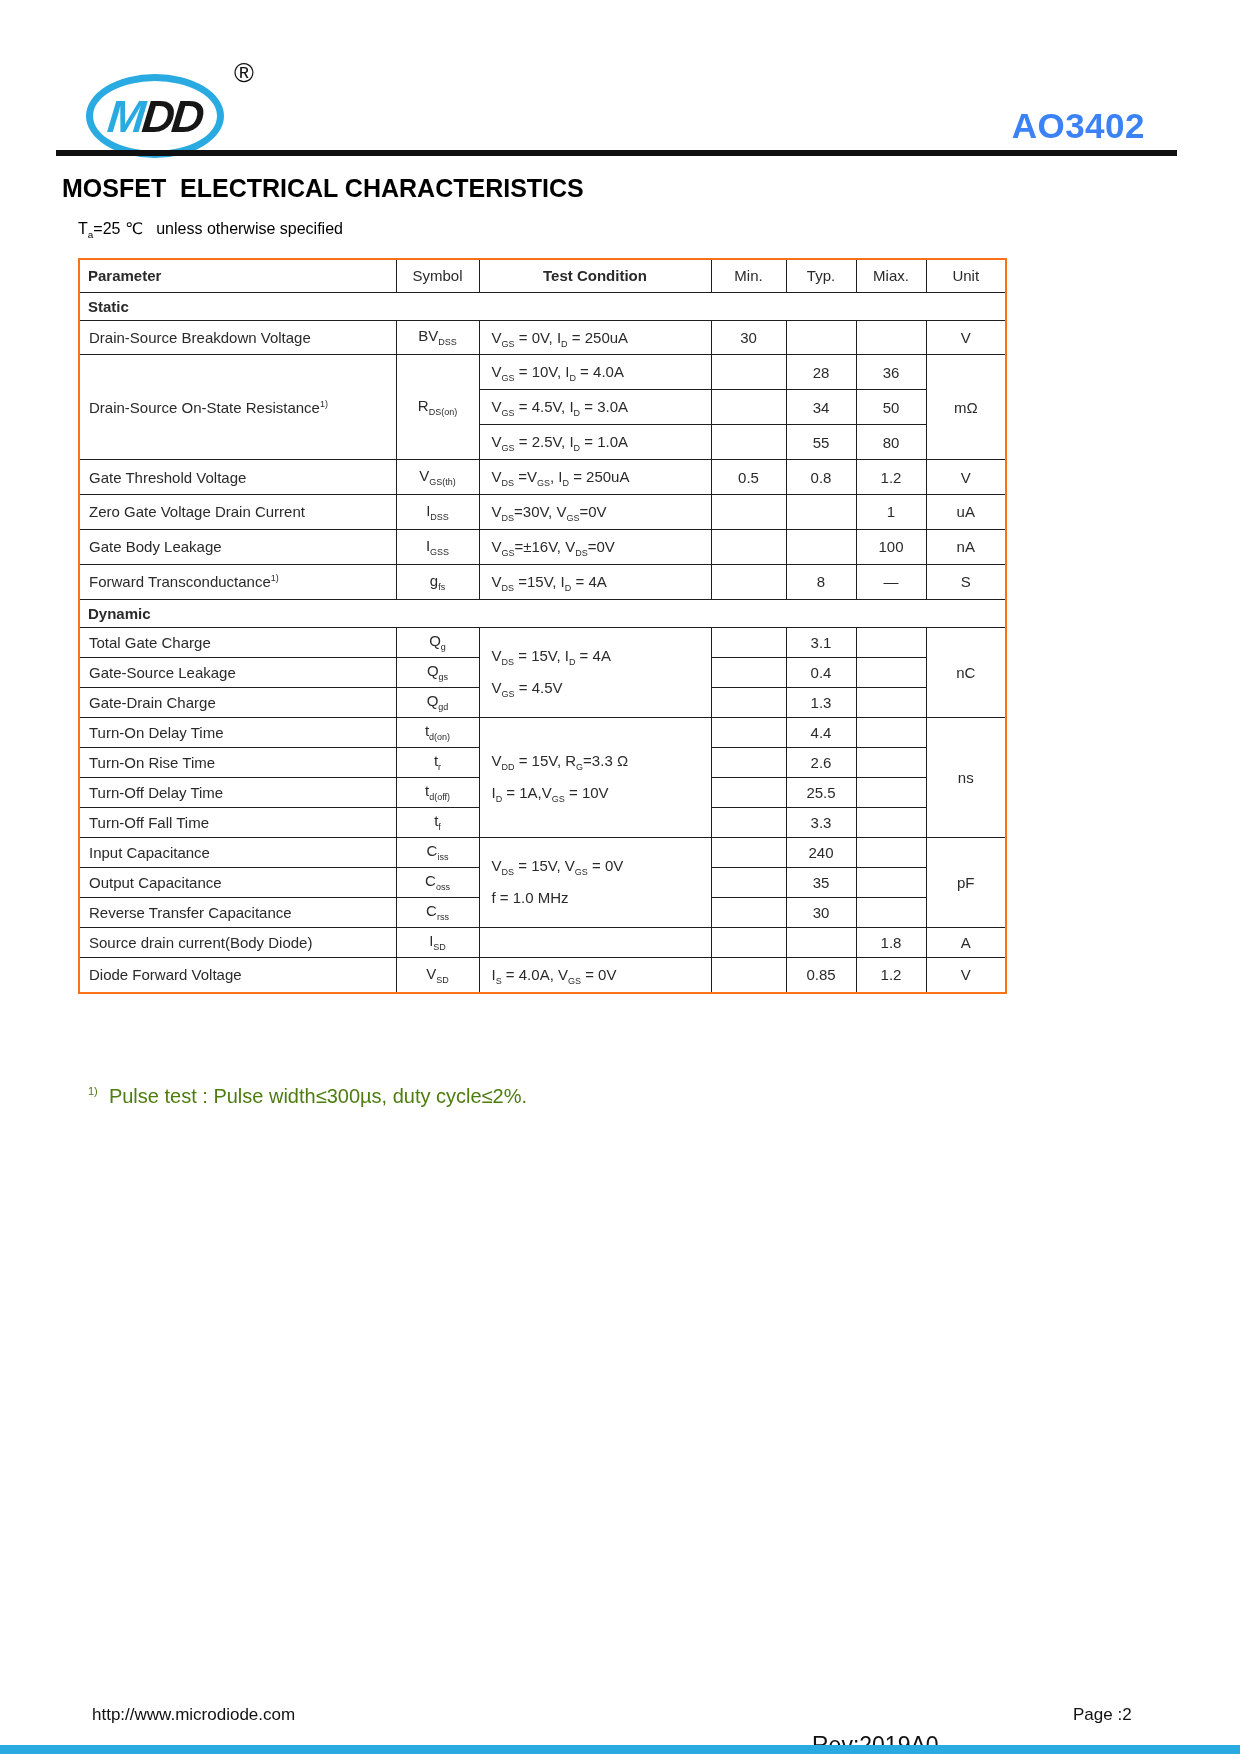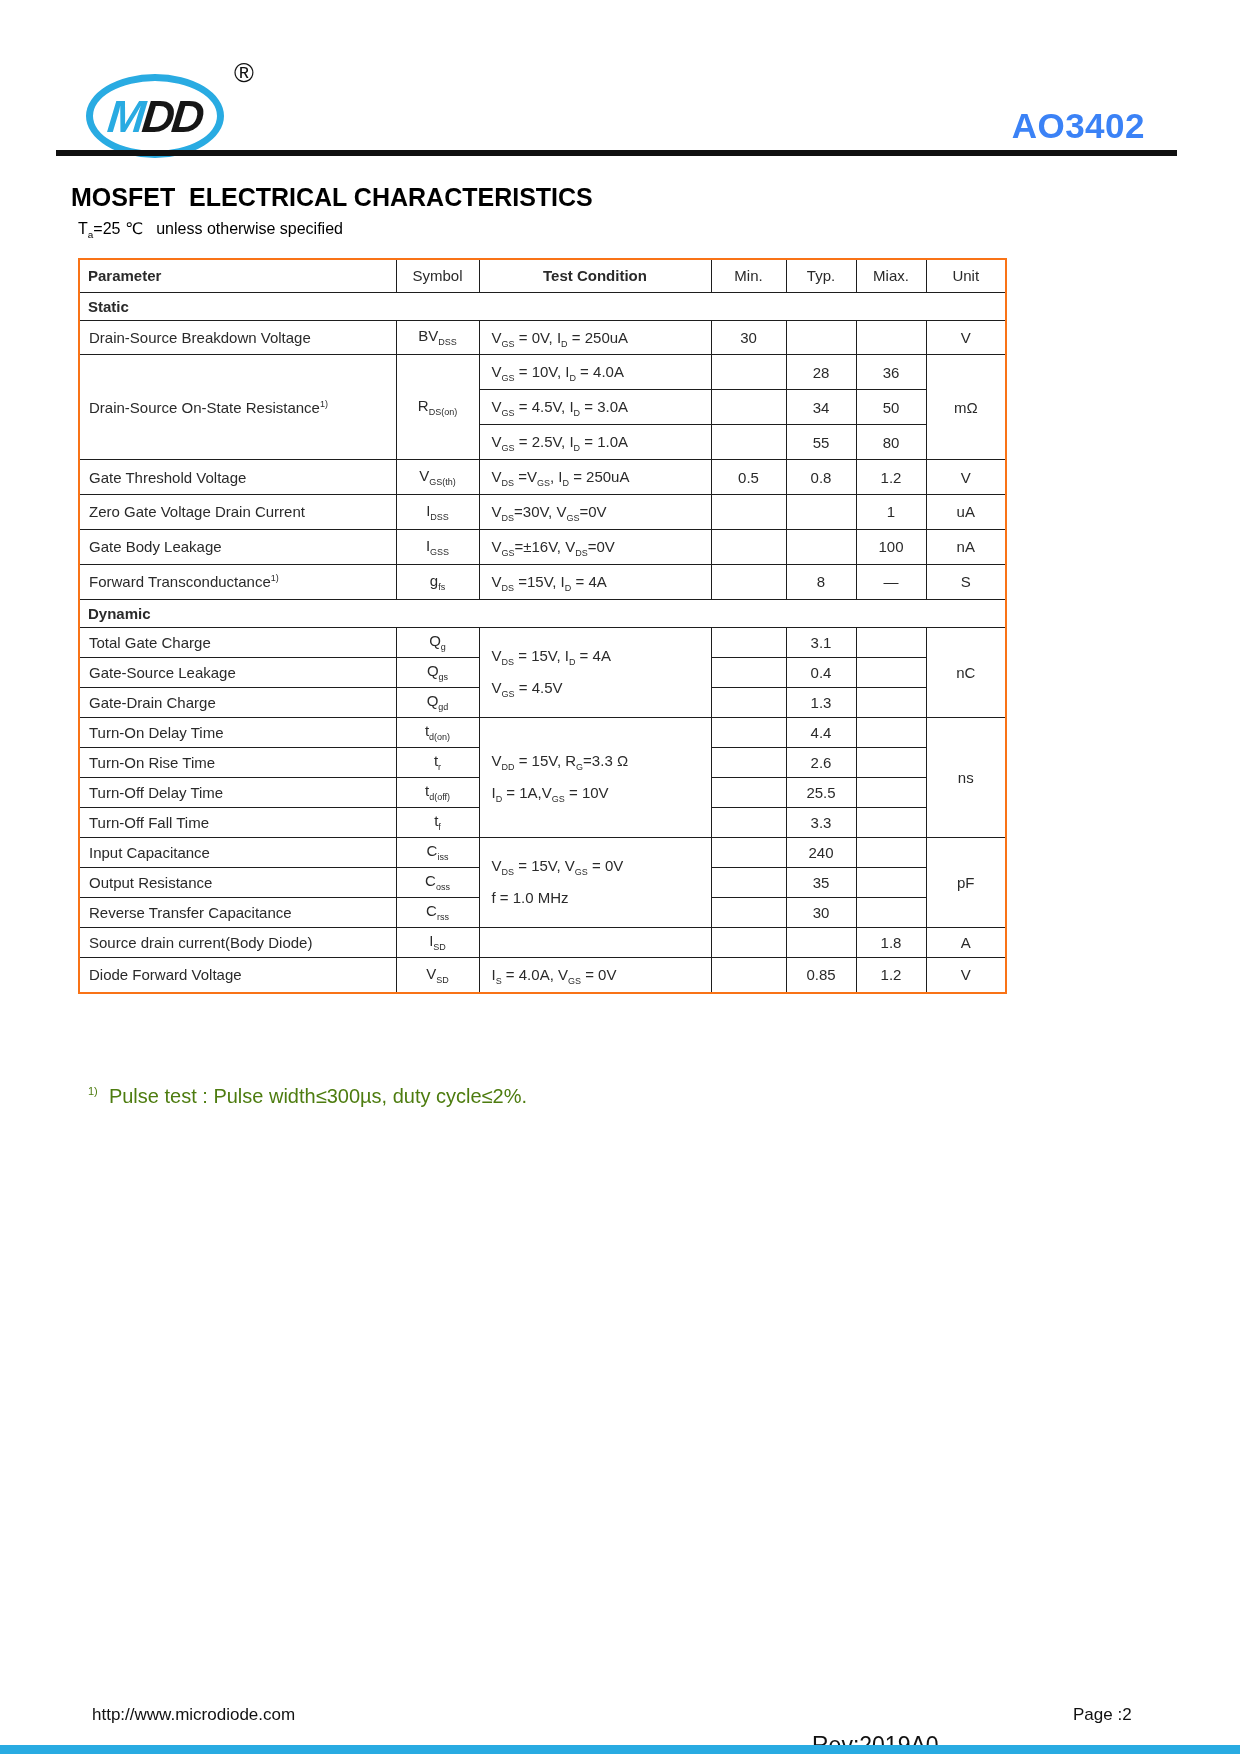--- a/index.html
+++ b/index.html
@@ -63,21 +63,21 @@
 <div class="logo-wrap">
   <div class="logo-oval">
     <span class="logo-text"><span class="logo-m">M</span><span class="logo-dd">DD</span></span>
   </div>
   <span class="logo-reg">®</span>
 </div>
 
 <div class="product-code">AO3402</div>
 <div class="header-rule"></div>
 
-<h1 class="page-title" style="margin:13px">MOSFET  ELECTRICAL CHARACTERISTICS</h1>
+<h1 class="page-title" style="margin:4px">MOSFET  ELECTRICAL CHARACTERISTICS</h1>
 <div class="subtitle">T<sub>a</sub>=25 ℃   unless otherwise specified</div>
 
 <div class="spec-table-wrap">
   <table class="spec">
     <colgroup>
       <col style="width:317px">
         <col style="width:83px">
         <col style="width:232px">
       <col style="width:75px">
         <col style="width:70px">
@@ -224,21 +224,21 @@
         <tr>
           <td class="cell-param">Input Capacitance</td>
           <td class="cell-symbol">C<sub>iss</sub></td>
           <td class="cell-cond" rowspan="3">V<sub>DS</sub> = 15V, V<sub>GS</sub> = 0V<br>f = 1.0 MHz</td>
           <td class="cell-num"></td>
           <td class="cell-num">240</td>
           <td class="cell-num"></td>
           <td class="cell-unit" rowspan="3">pF</td>
         </tr>
         <tr>
-          <td class="cell-param">Output Resistance</td>
+          <td class="cell-param">Output Capacitance</td>
           <td class="cell-symbol">C<sub>oss</sub></td>
           <td class="cell-num"></td>
           <td class="cell-num">35</td>
           <td class="cell-num"></td>
         </tr>
         <tr>
           <td class="cell-param">Reverse Transfer Capacitance</td>
           <td class="cell-symbol">C<sub>rss</sub></td>
           <td class="cell-num"></td>
           <td class="cell-num">30</td>

